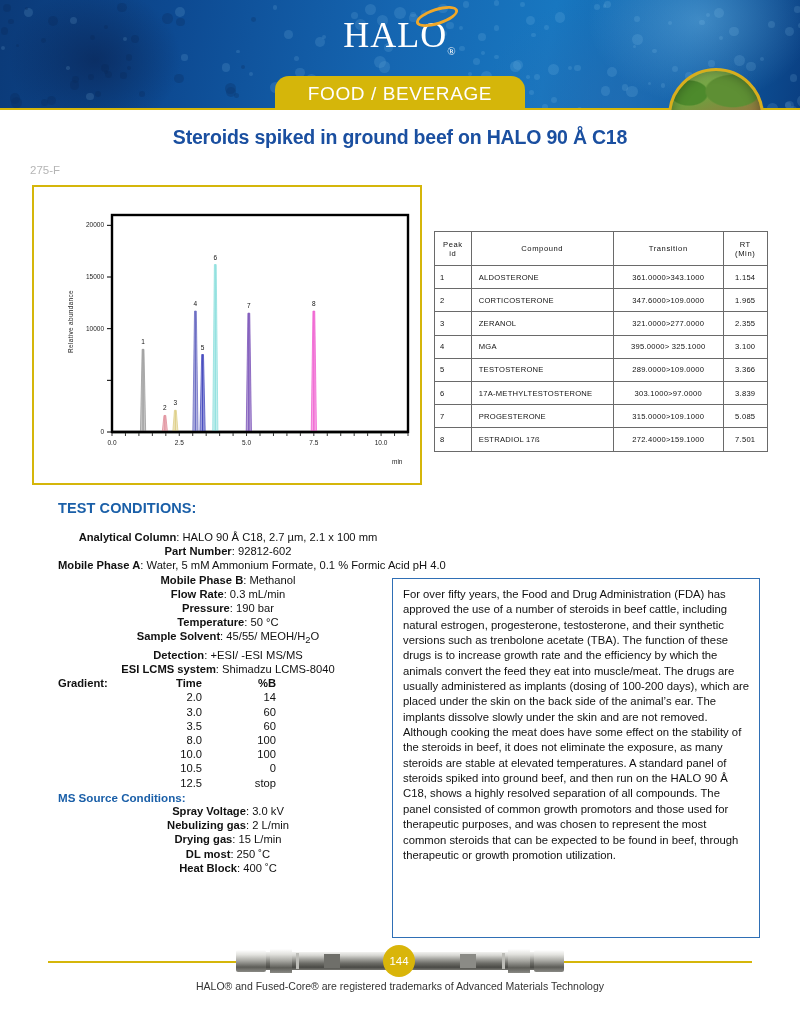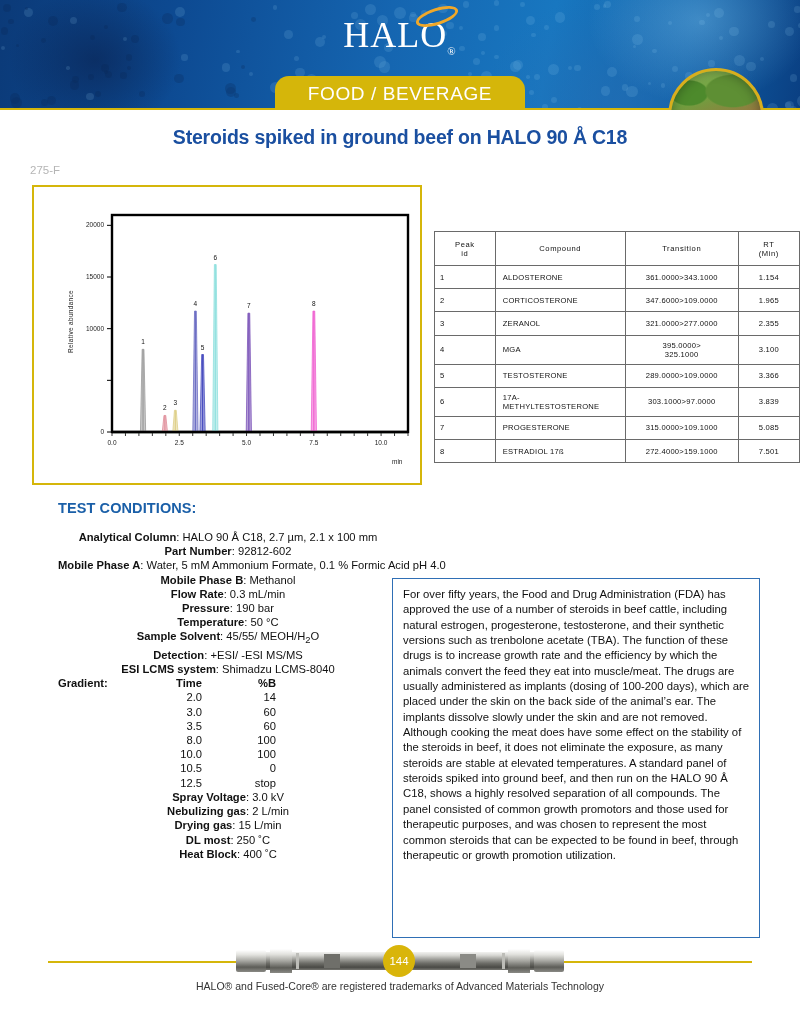--- a/index.html
+++ b/index.html
@@ -90,21 +90,21 @@
   .ytick { position:absolute; font-size:6.5px; color:#222; text-align:right; width:40px; }
   .xtick { position:absolute; font-size:6.5px; color:#222; text-align:center; width:30px; }
   .xunit { position:absolute; font-size:6.5px; color:#222; }
 
   
   .peak-table {
     position:absolute; left:434px; top:231px;
     border-collapse:collapse; font-size:7.6px; color:#111;
   }
   .peak-table th, .peak-table td {
-    border:1px solid #6a6a6a; padding:5px 20px; vertical-align:middle;
+    border:1px solid #6a6a6a; padding:5px 8px; vertical-align:middle;
     font-weight:normal; letter-spacing:.25px;margin-top:47px;
   }
   .peak-table thead th { text-align:center; height:34px; letter-spacing:.6px; }
   .peak-table td.c-id   { width:26px;  height:23.2px; text-align:left; padding-left:5px; }
   .peak-table td.c-cmp  { width:142px; text-align:left; padding-left:7px; }
   .peak-table td.c-tr   { width:110px; text-align:center; }
   .peak-table td.c-rt   { width:44px;  text-align:center; }
 
   
   .tc { position:absolute; left:58px; top:500px; width:340px; color:#111; }
@@ -519,20 +519,21 @@
             <span class="gb">0</span>
           </div>
           <div class="gr">
             <span class="gl"></span>
             <span class="gt">12.5</span>
             <span class="gb">stop</span>
           </div>
         </div>
     </div>
 
+    <div class="ms-head">MS Source Conditions:</div>
     <div id="ms-rows">
         <div class="row"><b>Spray Voltage</b><span>: 3.0 kV</span></div>
         <div class="row"><b>Nebulizing gas</b><span>: 2 L/min</span></div>
         <div class="row"><b>Drying gas</b><span>: 15 L/min</span></div>
         <div class="row"><b>DL most</b><span>: 250 ˚C</span></div>
         <div class="row"><b>Heat Block</b><span>: 400 ˚C</span></div>
       </div>
   </div>
 
   <div class="abstract">For over fifty years, the Food and Drug Administration (FDA) has approved the use of a number of steroids in beef cattle, including natural estrogen, progesterone, testosterone, and their synthetic versions such as trenbolone acetate (TBA).  The function of these drugs is to increase growth rate and the efficiency by which the animals convert the feed they eat into muscle/meat.  The drugs are usually administered as implants (dosing of 100-200 days), which are placed under the skin on the back side of the animal’s ear. The implants dissolve slowly under the skin and are not removed. Although cooking the meat does have some effect on the stability of the steroids in beef, it does not eliminate the exposure, as many steroids are stable at elevated temperatures.  A standard panel of steroids spiked into ground beef, and then run on the HALO 90 Å C18, shows a highly resolved separation of all compounds.  The panel consisted of common growth promotors and those used for therapeutic purposes, and was chosen to represent the most common steroids that can be expected to be found in beef, through therapeutic or growth promotion utilization.</div>

